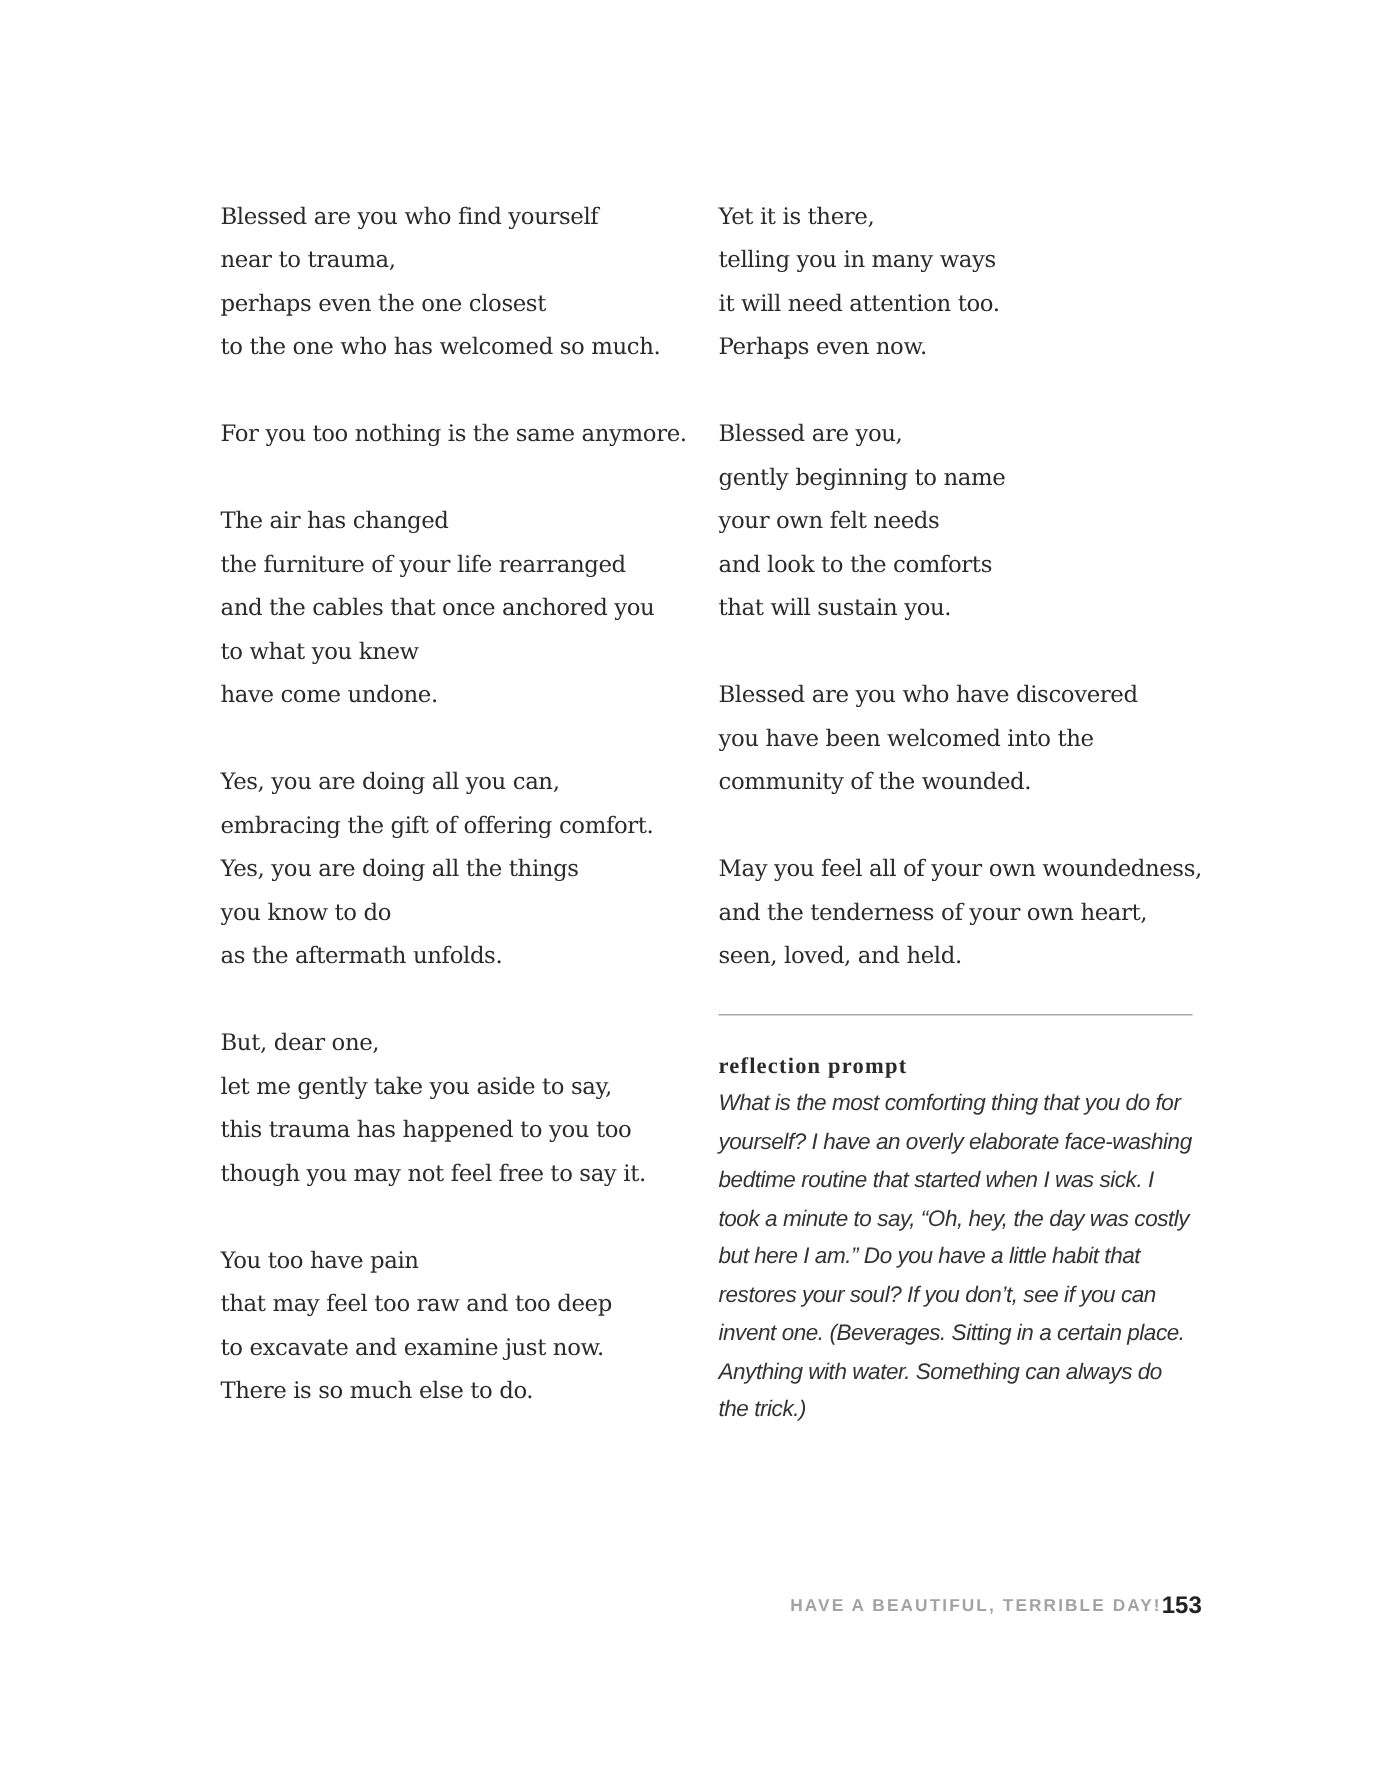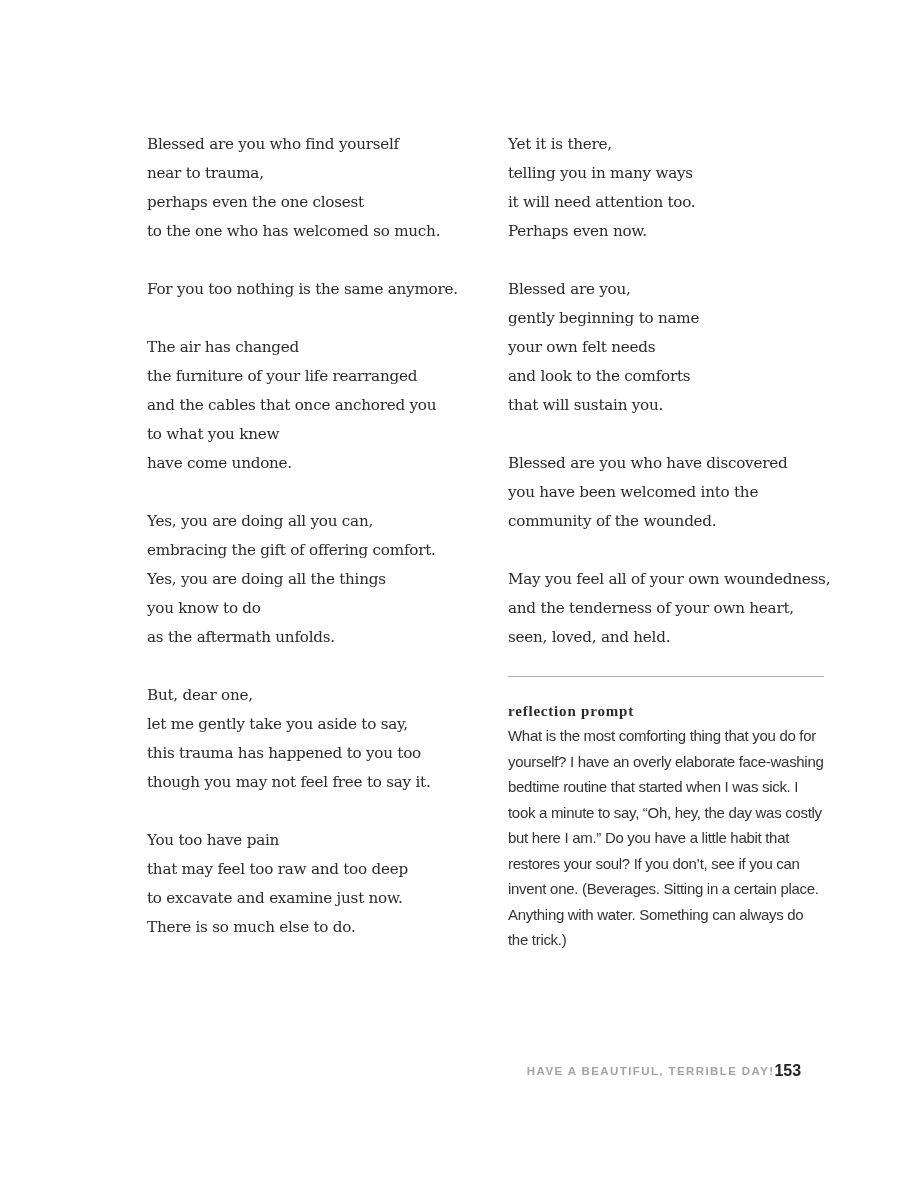--- a/index.html
+++ b/index.html
@@ -1,20 +1,20 @@
 <!DOCTYPE html>
 <html><head>
 <meta charset="utf-8">
 <style>
   html, body { margin: 0; padding: 0; background: #ffffff; }
   body { width: 924px; height: 1188px; position: relative; overflow: hidden; }
   .page { position: absolute; left: 0; top: 0; width: 924px; height: 1188px; background: #fff; }
   .col { position: absolute; top: 130px; }
   .col-left { left: 147px; width: 330px; }
-  .col-right { left: 508px; width: 316px; }
+  .col-right { left: 479px; width: 316px; }
   .stanza { margin: 0 0 29px 0; }
   .line {
     font-family: "DejaVu Serif", "Liberation Serif", serif;
     font-size: 15.2px;
     line-height: 29px;
     color: #2a2a2a;
     white-space: nowrap;
     letter-spacing: -0.25px;
   }
   .divider { height: 1px; background: #a8a8a8; margin: -5px 0 24px 0; width: 316px; }
@@ -22,20 +22,21 @@
     font-family: Liberation Serif, serif;
     font-weight: bold;
     font-size: 15px;
     letter-spacing: 0.8px;
     color: #2a2a2a;
     line-height: 20px;
     margin-bottom: 2px;
   }
   .prompt-body {
     font-family: "Liberation Sans", "DejaVu Sans", sans-serif;
+    font-style: italic;
     font-size: 15px;
     line-height: 25.5px;
     color: #333;
     width: 316px;
     letter-spacing: -0.3px;
   }
   .footer {
     position: absolute; top: 1062px; left: 516px; width: 296px;
     display: flex; justify-content: center; align-items: center;
   }

